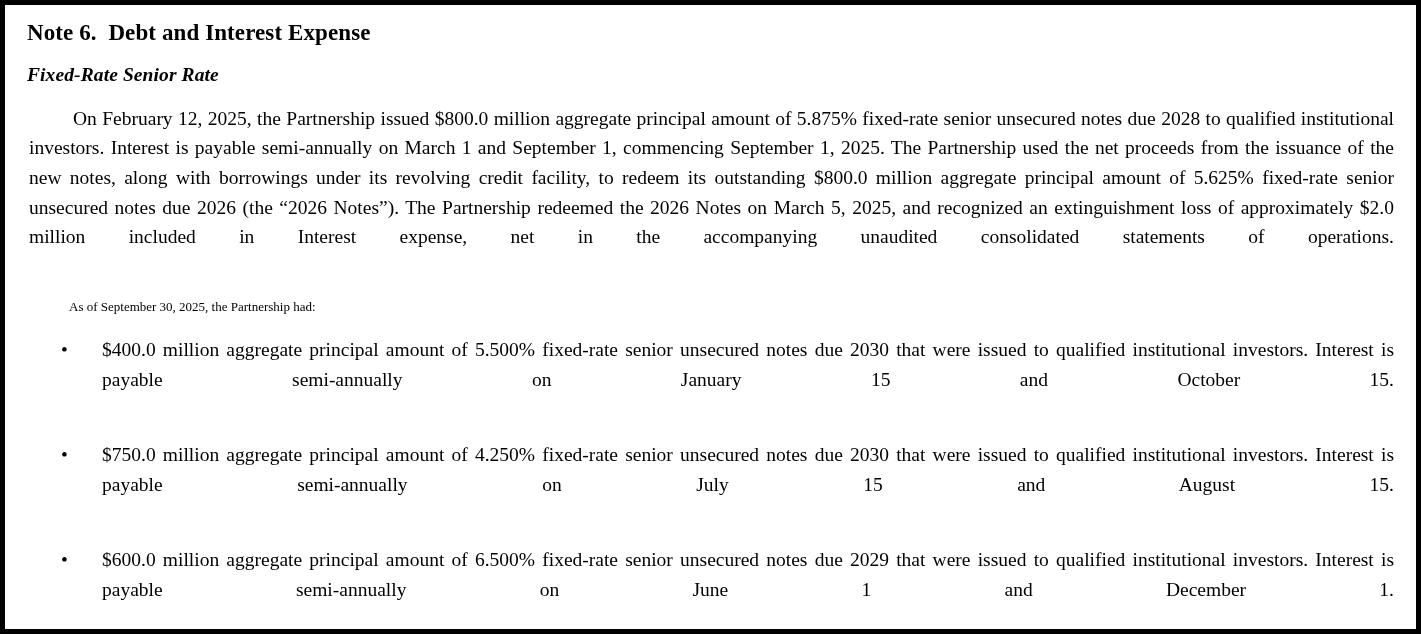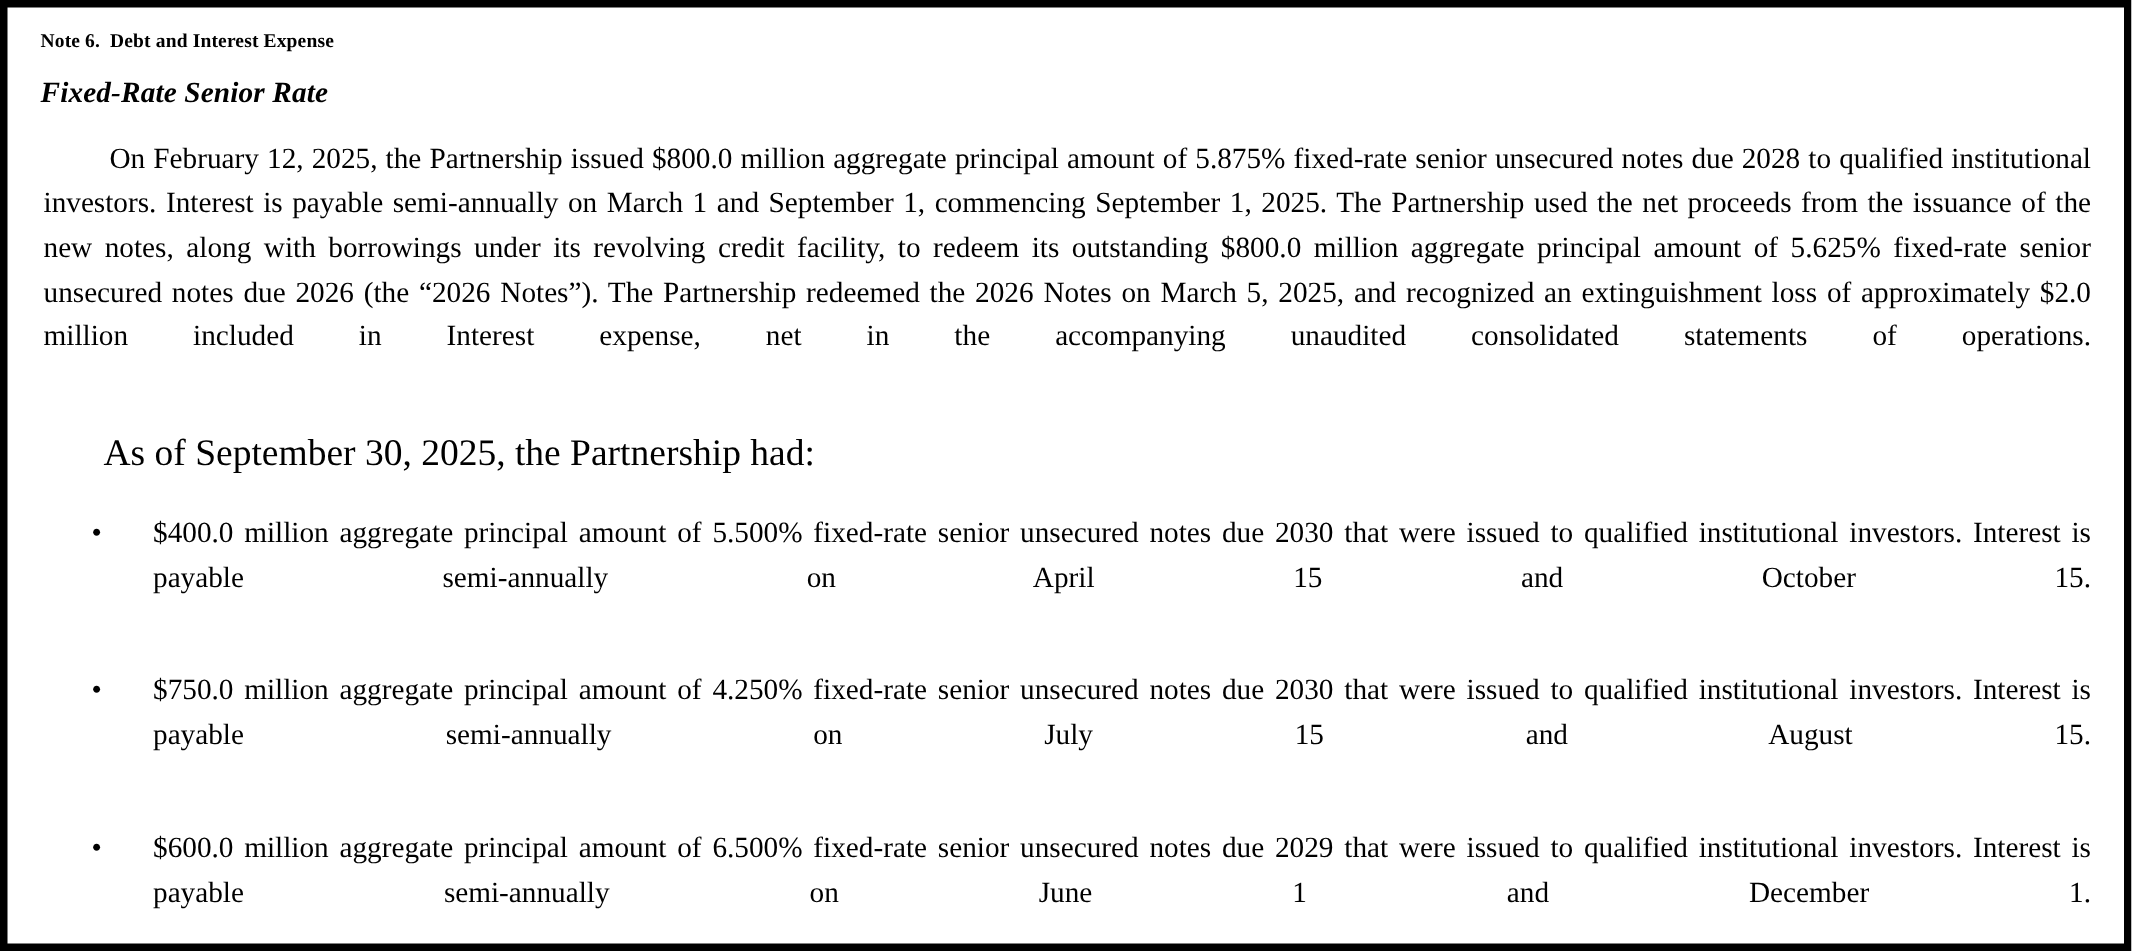--- a/index.html
+++ b/index.html
@@ -21,21 +21,21 @@
     border: 5px solid #000000;
     overflow: hidden;
   }
   .page-inner {
     box-sizing: border-box;
     width: 100%;
     height: 100%;
     padding: 14px 22px 0 20px;
   }
   .h-note {
-    font-size: 13px;
+    font-size: 23px;
     font-weight: bold;
     line-height: 1.22;
     letter-spacing: 0.1px;
     margin: 0 0 0 2px;
     white-space: pre;
   }
   .h-sub {
     font-size: 19.5px;
     font-weight: bold;
     font-style: italic;
@@ -46,21 +46,21 @@
   .body-para {
     font-size: 19.5px;
     line-height: 1.52;
     text-align: justify;
     text-justify: inter-word;
     margin: 17px 0 0 4px;
     text-indent: 44px;
     hyphens: none;
   }
   .as-of {
-    font-size: 25px;
+    font-size: 13px;
     line-height: 1.52;
     text-align: left;
     margin: 15px 0 0 0;
     text-indent: 44px;
   }
   .bullet-list {
     margin: 0;
     padding: 0;
     list-style: none;
   }
@@ -106,21 +106,21 @@
     <h2 class="h-sub">Fixed‑Rate Senior Rate</h2>
 
     <p class="body-para">On February 12, 2025, the Partnership issued $800.0 million aggregate principal amount of 5.875% fixed-rate senior unsecured notes due 2028 to qualified institutional investors. Interest is payable semi-annually on March 1 and September 1, commencing September 1, 2025. The Partnership used the net proceeds from the issuance of the new notes, along with borrowings under its revolving credit facility, to redeem its outstanding $800.0 million aggregate principal amount of 5.625% fixed-rate senior unsecured notes due 2026 (the “2026 Notes”). The Partnership redeemed the 2026 Notes on March 5, 2025, and recognized an extinguishment loss of approximately $2.0 million included in Interest expense, net in the accompanying unaudited consolidated statements of operations.</p>
 
     <p class="as-of">As of September 30, 2025, the Partnership had:</p>
 
     <ul class="bullet-list">
 
       <li class="bullet-item">
         <span class="bullet-marker">•</span>
-        <span class="bullet-text">$400.0 million aggregate principal amount of 5.500% fixed-rate senior unsecured notes due 2030 that were issued to qualified institutional investors. Interest is payable semi-annually on April 15 and October 15.</span>
+        <span class="bullet-text">$400.0 million aggregate principal amount of 5.500% fixed-rate senior unsecured notes due 2030 that were issued to qualified institutional investors. Interest is payable semi-annually on January 15 and October 15.</span>
       </li>
 
       <li class="bullet-item">
         <span class="bullet-marker">•</span>
         <span class="bullet-text">$750.0 million aggregate principal amount of 4.250% fixed-rate senior unsecured notes due 2030 that were issued to qualified institutional investors. Interest is payable semi-annually on July 15 and August 15.</span>
       </li>
 
       <li class="bullet-item">
         <span class="bullet-marker">•</span>
         <span class="bullet-text">$600.0 million aggregate principal amount of 6.500% fixed-rate senior unsecured notes due 2029 that were issued to qualified institutional investors. Interest is payable semi-annually on June 1 and December 1.</span>

